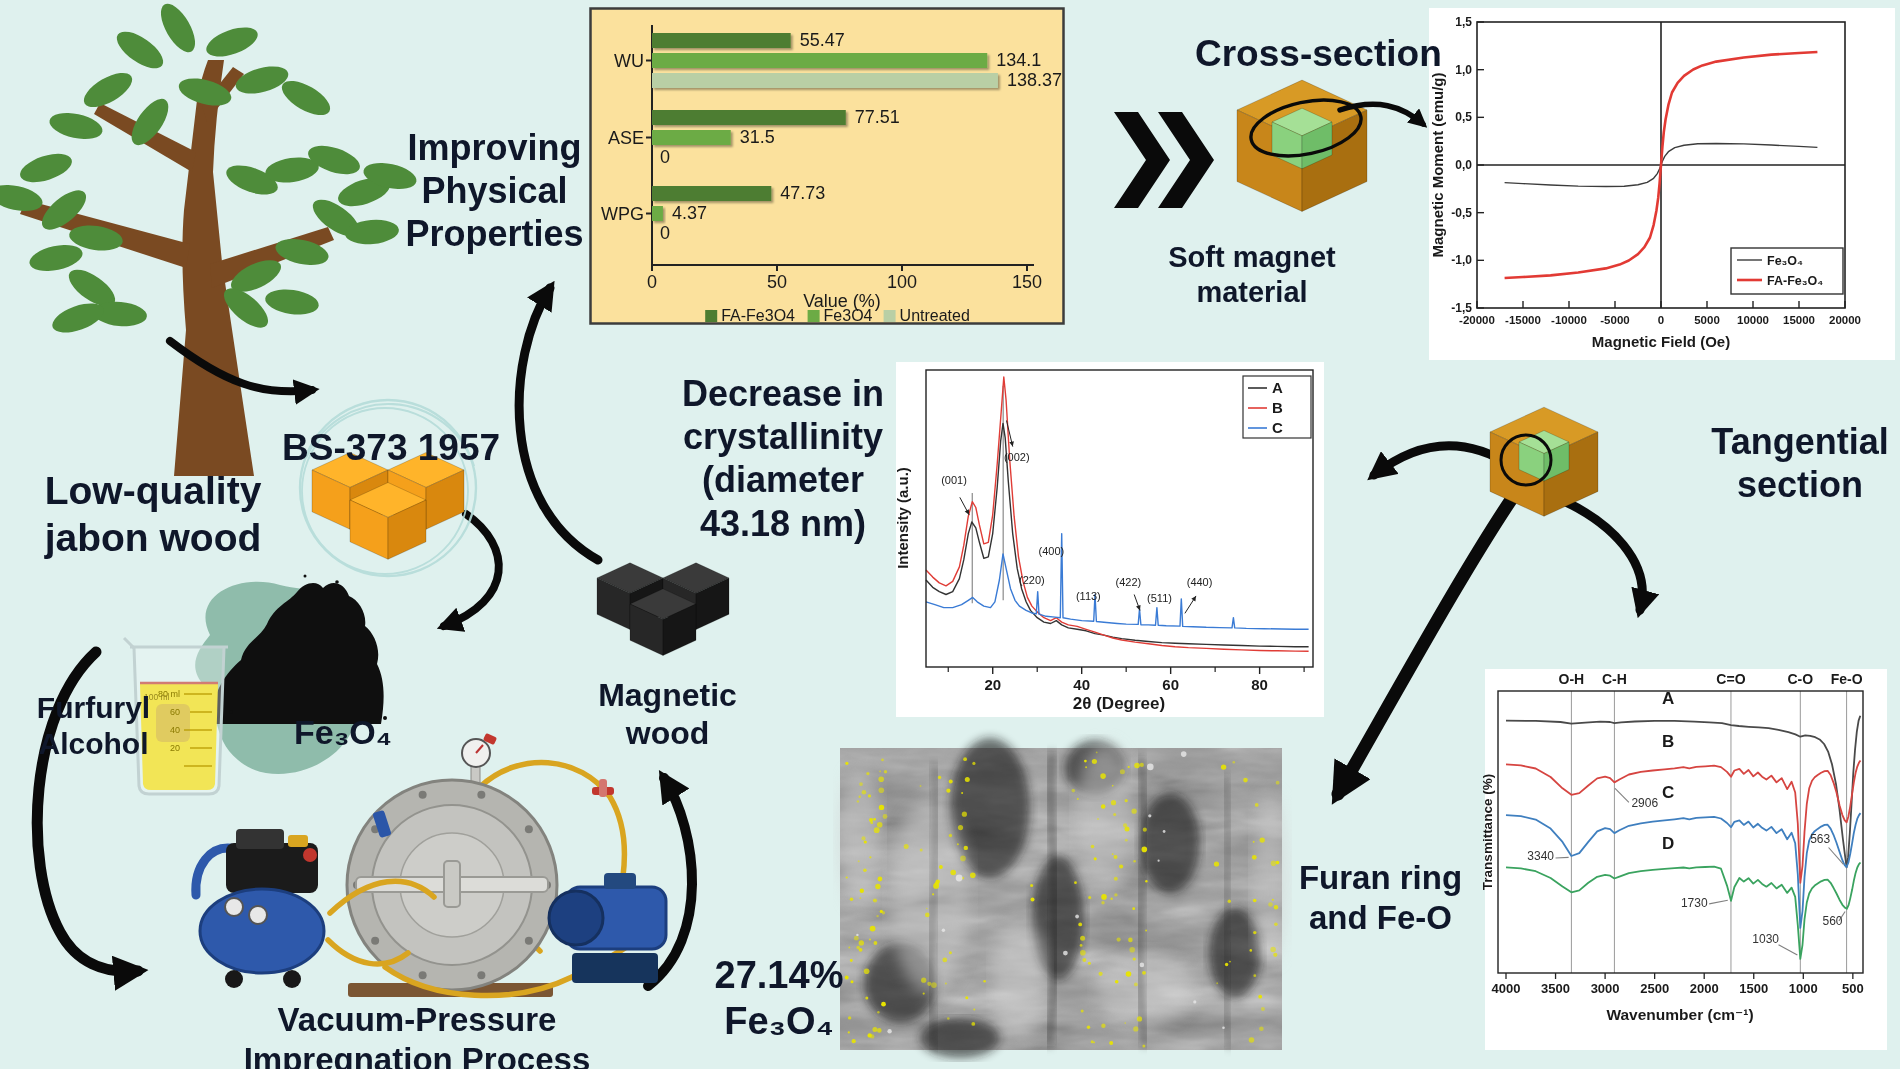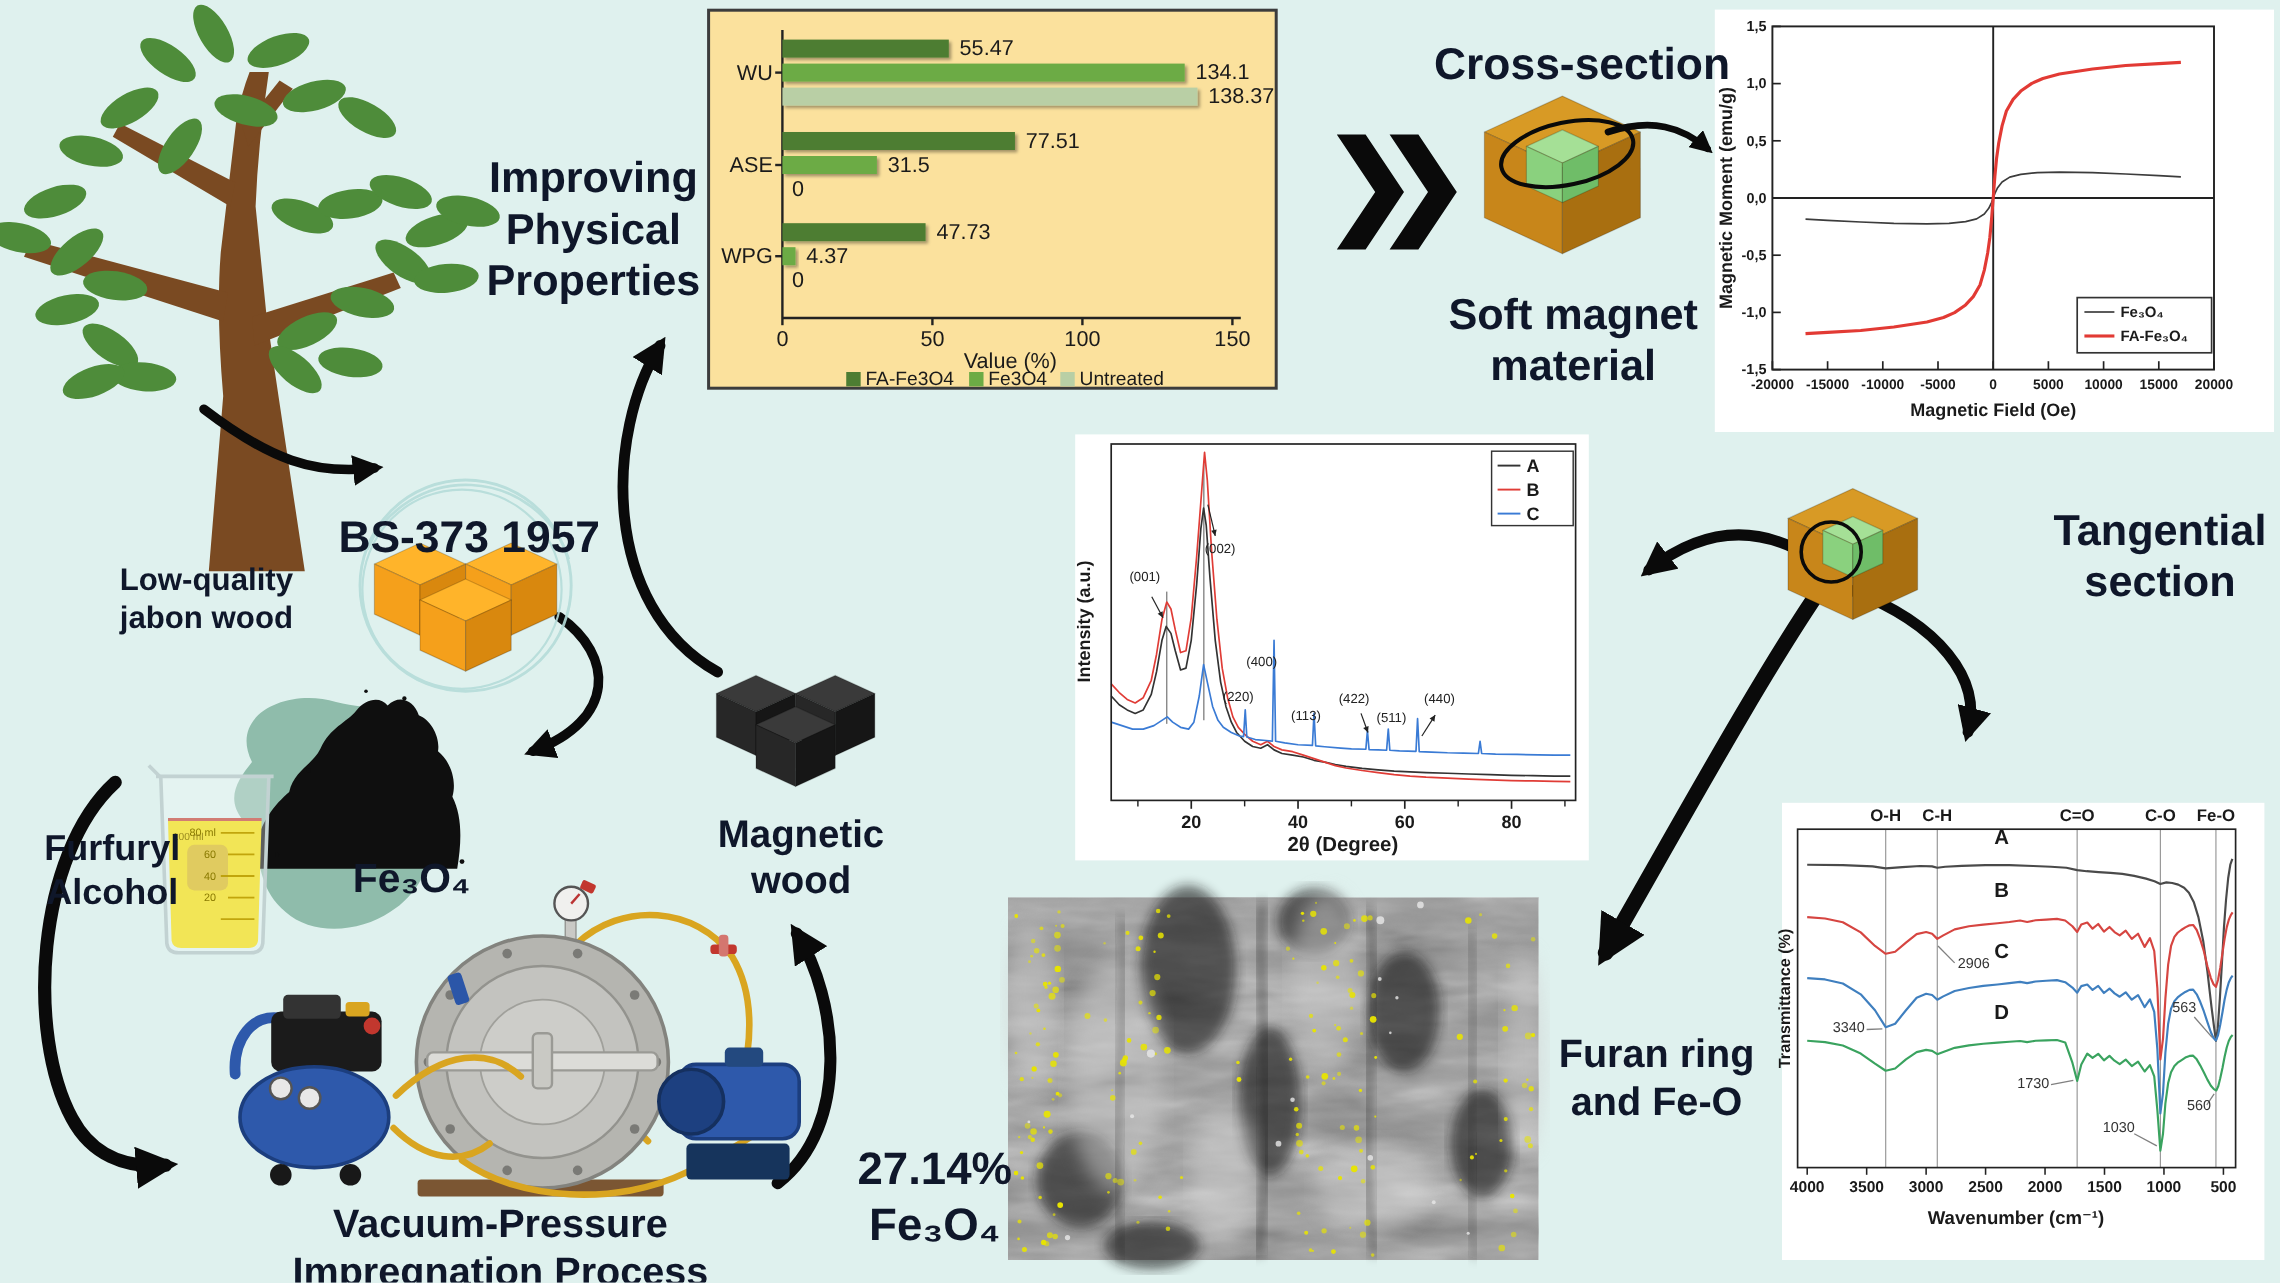--- a/index.html
+++ b/index.html
@@ -666,38 +666,44 @@
         <text x="335.147" y="174.28" font-size="12" fill="#333" text-anchor="middle">563</text>
         <line x1="224.155" y1="234.91" x2="242.7858" y2="231.244" stroke="#808080" stroke-width="1.1"></line>
         <text x="209.29" y="237.73" font-size="12" fill="#333" text-anchor="middle">1730</text>
         <line x1="353.976" y1="251.82999999999998" x2="360.12019999999995" y2="242.524" stroke="#808080" stroke-width="1.1"></line>
         <text x="347.5345" y="256.05999999999995" font-size="12" fill="#333" text-anchor="middle">560</text>
         <line x1="293.525" y1="275.79999999999995" x2="312.354" y2="285.95199999999994" stroke="#808080" stroke-width="1.1"></line>
         <text x="280.642" y="274.39" font-size="12" fill="#333" text-anchor="middle">1030</text>
       </svg>
     </div>
 
-  <div class="txt" style="left:27px;top:468px;width:290px;font-size:26px">
+  <div class="txt" style="left:8px;top:468px;width:290px;font-size:39px">
     <div>Low-quality</div>
     <div>jabon wood</div>
   </div>
   <div class="txt" style="left:282px;top:426px;width:210px;font-size:37px">
     <div>BS-373 1957</div>
   </div>
   <div class="txt" style="left:402px;top:126px;width:185px;font-size:36px">
     <div>Improving</div>
     <div>Physical</div>
     <div>Properties</div>
   </div>
   <div class="txt" style="left:1195px;top:32px;width:230px;font-size:37px">
     <div>Cross-section</div>
   </div>
-  <div class="txt" style="left:1206px;top:240px;width:210px;font-size:36px">
+  <div class="txt" style="left:1147px;top:240px;width:210px;font-size:29px">
     <div>Soft magnet</div>
     <div>material</div>
+  </div>
+  <div class="txt" style="left:678px;top:372px;width:210px;font-size:36px">
+    <div>Decrease in</div>
+    <div>crystallinity</div>
+    <div>(diameter</div>
+    <div>43.18 nm)</div>
   </div>
   <div class="txt" style="left:585px;top:676px;width:165px;font-size:32px">
     <div>Magnetic</div>
     <div>wood</div>
   </div>
   <div class="txt" style="left:26px;top:690px;width:135px;font-size:30px">
     <div>Furfuryl</div>
     <div>Alcohol</div>
   </div>
   <div class="txt" style="left:293px;top:712px;width:100px;font-size:34px">

